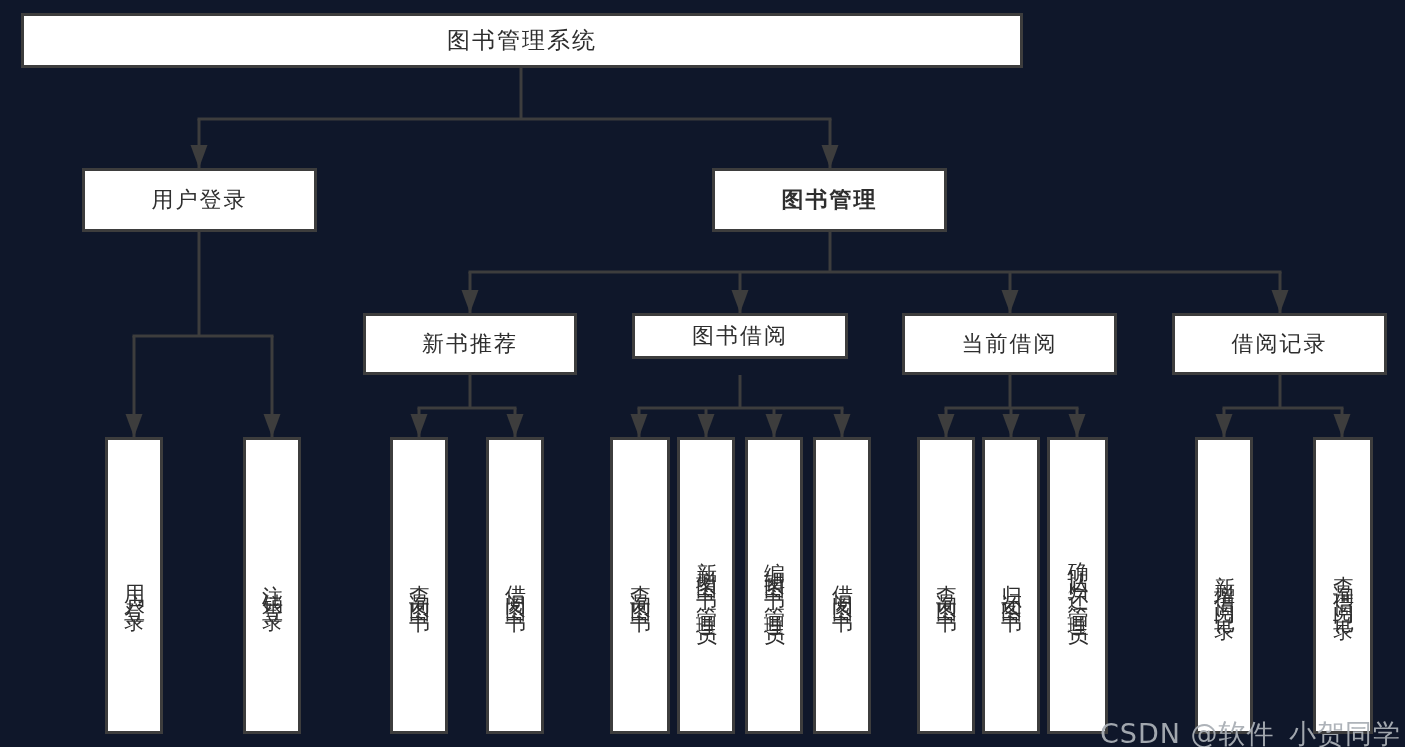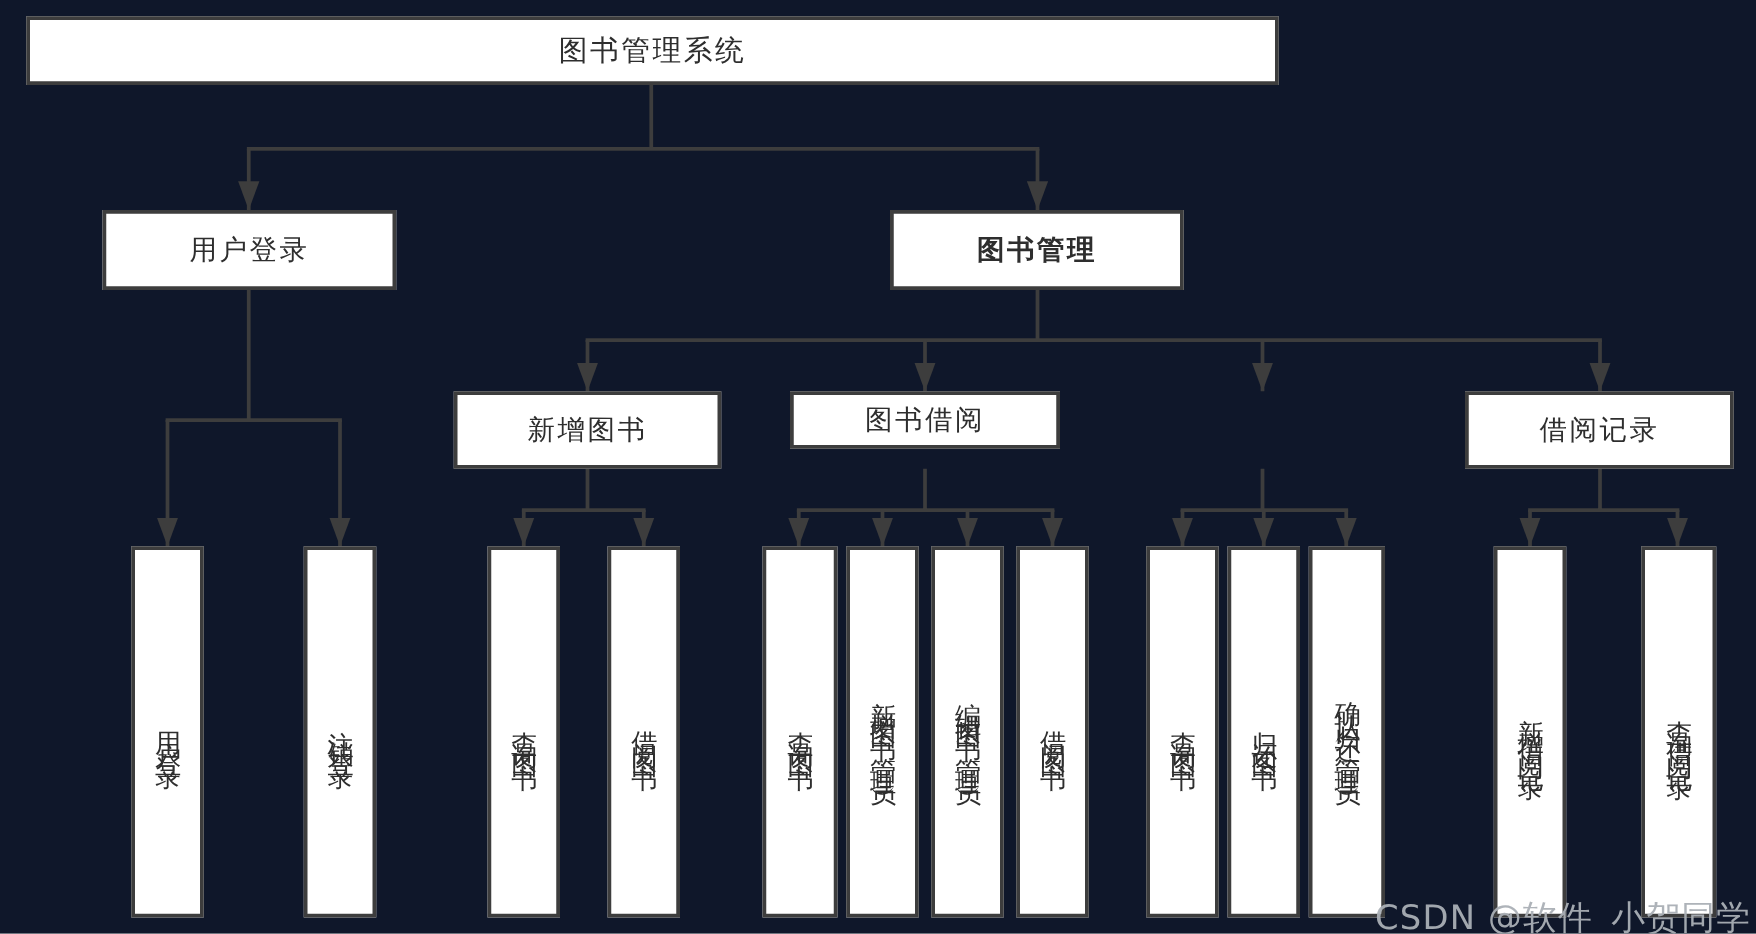--- a/index.html
+++ b/index.html
@@ -96,22 +96,23 @@
       <line x1="1224" y1="408" x2="1224" y2="437" marker-end="url(#arw)"></line>
       <line x1="1342" y1="408" x2="1342" y2="437" marker-end="url(#arw)"></line>
     </g>
   </svg>
 
   <div class="box h-box title-box" style="left:21px; top:13px; width:1002px; height:55px;">图书管理系统</div>
 
   <div class="box h-box" style="left:82px; top:168px; width:235px; height:64px;">用户登录</div>
   <div class="box h-box" style="left:712px; top:168px; width:235px; height:64px;font-weight:bold;">图书管理</div>
 
-  <div class="box h-box" style="left:363px; top:313px; width:214px; height:62px;">新增图书</div>
+  <div class="box h-box" style="left:363px; top:313px; width:214px; height:62px;">新书推荐</div>
   <div class="box h-box" style="left:632px; top:313px; width:216px; height:46px;">图书借阅</div>
+  <div class="box h-box" style="left:902px; top:313px; width:215px; height:62px;">当前借阅</div>
   <div class="box h-box" style="left:1172px; top:313px; width:215px; height:62px;">借阅记录</div>
 
   <div class="box v-box" style="left:105px; top:437px; width:58px; height:297px;">用户登录</div>
   <div class="box v-box" style="left:243px; top:437px; width:58px; height:297px;">注销登录</div>
 
   <div class="box v-box" style="left:390px; top:437px; width:58px; height:297px;">查询图书</div>
   <div class="box v-box" style="left:486px; top:437px; width:58px; height:297px;">借阅图书</div>
 
   <div class="box v-box" style="left:610px; top:437px; width:60px; height:297px;">查询图书</div>
   <div class="box v-box" style="left:677px; top:437px; width:58px; height:297px;">新增图书（管理员）</div>

